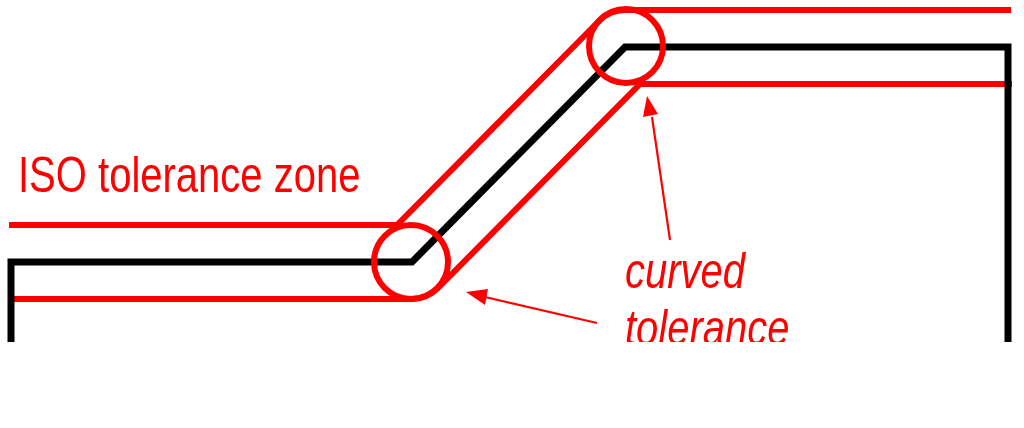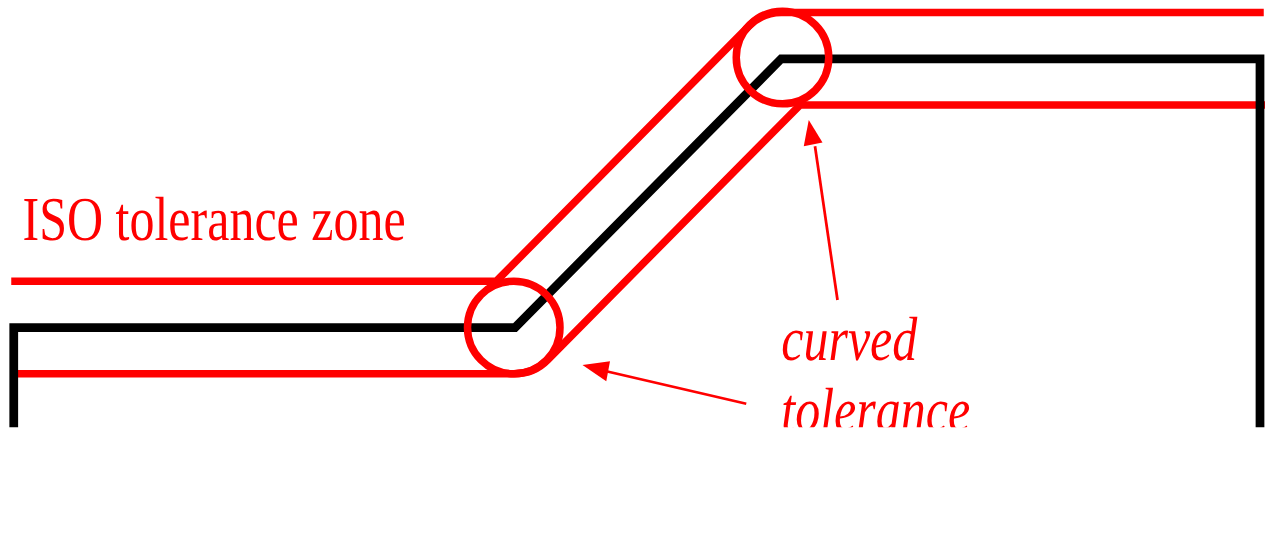--- a/index.html
+++ b/index.html
@@ -6,21 +6,21 @@
     margin: 0;
     padding: 0;
     background: #FFFFFF;
   }
   .stage {
     position: relative;
     width: 1024px;
     height: 342px;
     background: #FFFFFF;
     overflow: hidden;
-    font-family: Liberation Serif, serif;
+    font-family: Liberation Sans, sans-serif;
   }
   .stage svg {
     position: absolute;
     left: 0;
     top: 0;
   }
   .diagram-label {
     position: absolute;
     color: #FF0000;
     font-size: 50px;

